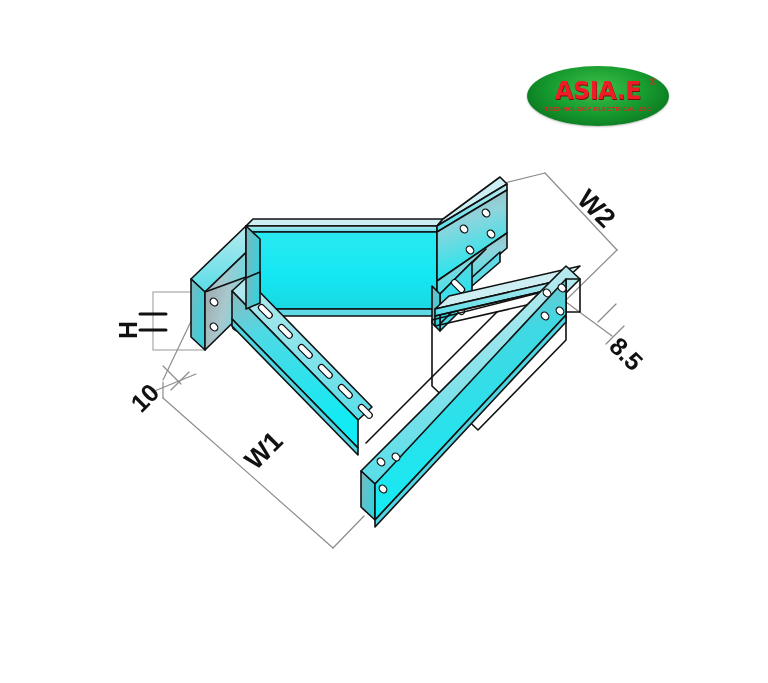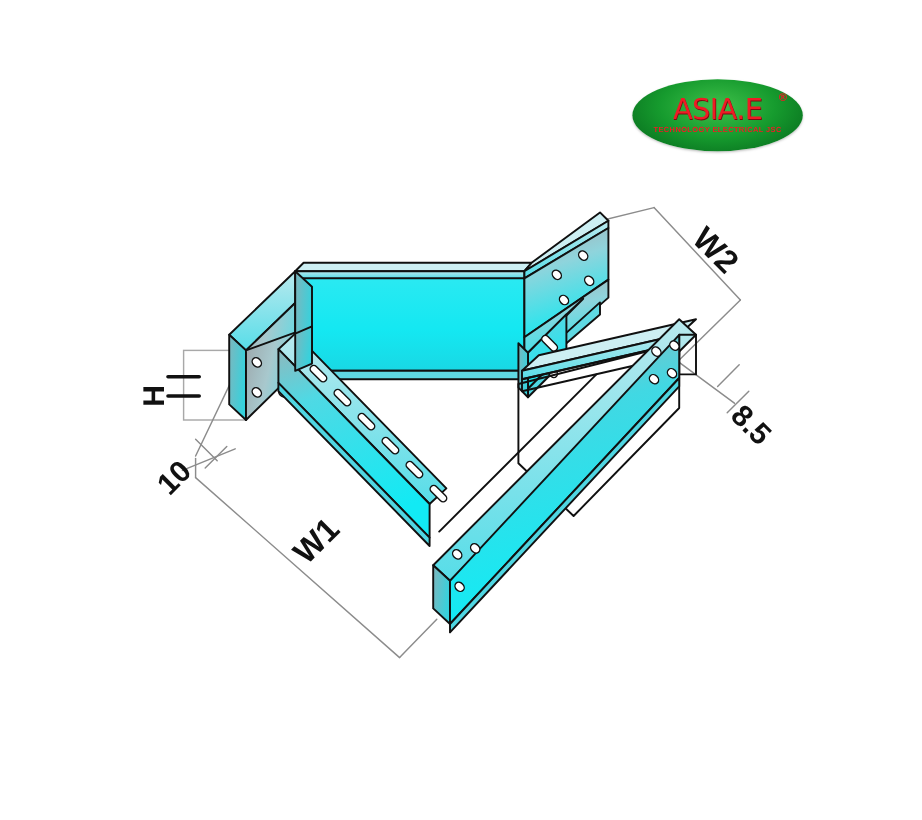--- a/index.html
+++ b/index.html
@@ -48,21 +48,21 @@
     background: radial-gradient(ellipse at 50% 38%, #3fc04a 0%, #169b2e 48%, #0c7a22 78%, #0a6b1e 100%);
     box-shadow: 0 1px 2px rgba(0,0,0,0.25);
   }
   .logo-main {
     position: absolute;
     left: 0;
     top: 13px;
     width: 142px;
     text-align: center;
     font-family: "DejaVu Sans", sans-serif;
-    font-weight: 400;
+    font-weight: 700;
     font-size: 24px;
     letter-spacing: -0.5px;
     color: #ee1c25;
     text-shadow: 0.6px 0.6px 0 #7a0c10;
     line-height: 1;
   }
   .logo-reg {
     position: absolute;
     right: 12px;
     top: 11px;

